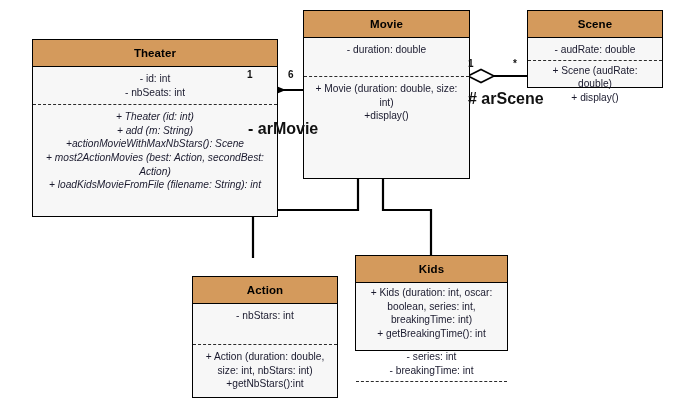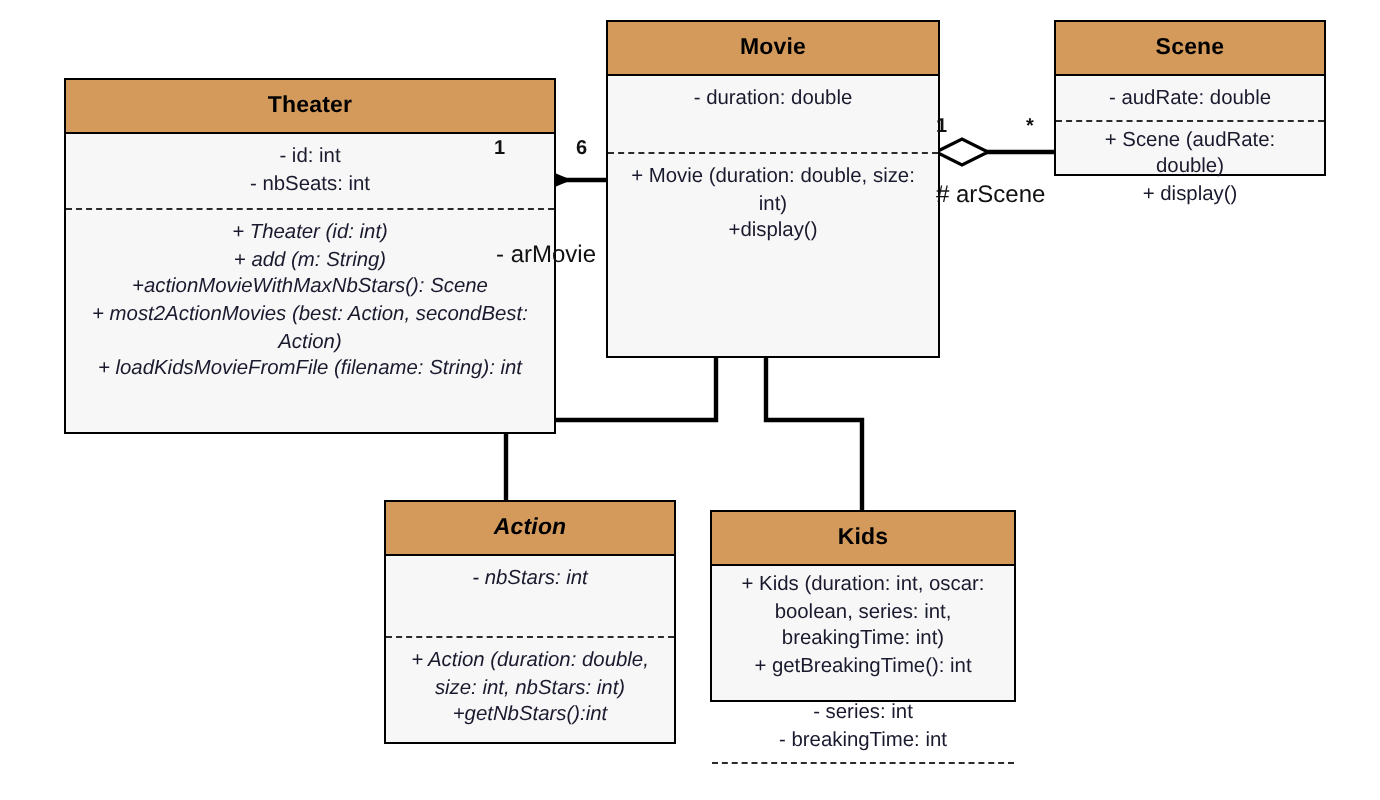--- a/index.html
+++ b/index.html
@@ -75,22 +75,22 @@
     font-weight: bold;
     color: #111111;
     white-space: nowrap;
     z-index: 8;
   }
   .mult {
     font-size: 10px;
     font-weight: bold;
   }
   .rolename {
-    font-size: 12px;
-    font-weight: normal;
+    font-size: 16px;
+    font-weight: bold;
     text-align: center;
   }
 </style>
 </head>
 <body>
 
 <div id="canvas">
 
   <svg id="edges" viewBox="0 0 690 400" width="690" height="400">
 
@@ -149,21 +149,21 @@
     <div class="uml-header">Scene</div>
     <div class="uml-compartment uml-attrs" style="padding-bottom:3px;">
       <div class="uml-line">- audRate: double</div>
     </div>
     <div class="uml-compartment uml-ops" style="padding-top:3px;">
       <div class="uml-line">+ Scene (audRate: double)</div>
       <div class="uml-line">+ display()</div>
     </div>
   </div>
 
-  <div class="uml-class" style="left:192px; top:250px; width:146px; height:122px;font-style:italic;">
+  <div class="uml-class" style="left:192px; top:276px; width:146px; height:122px;">
     <div class="uml-header">Action</div>
     <div class="uml-compartment uml-attrs" style="min-height:30px;">
       <div class="uml-line">- nbStars: int</div>
     </div>
     <div class="uml-compartment uml-ops">
       <div class="uml-line">+ Action (duration: double, size: int, nbStars: int)</div>
       <div class="uml-line">+getNbStars():int</div>
     </div>
   </div>
 

